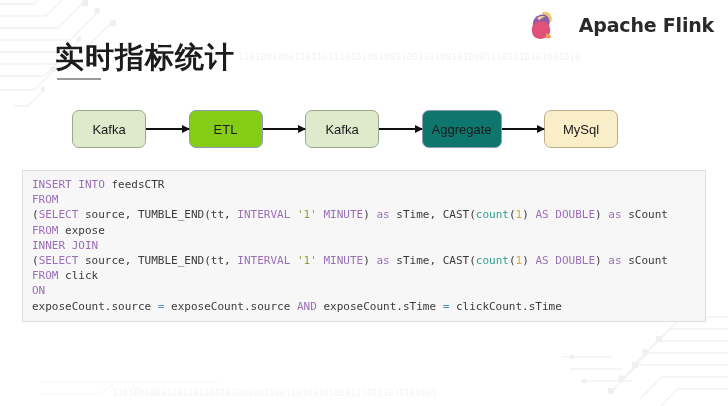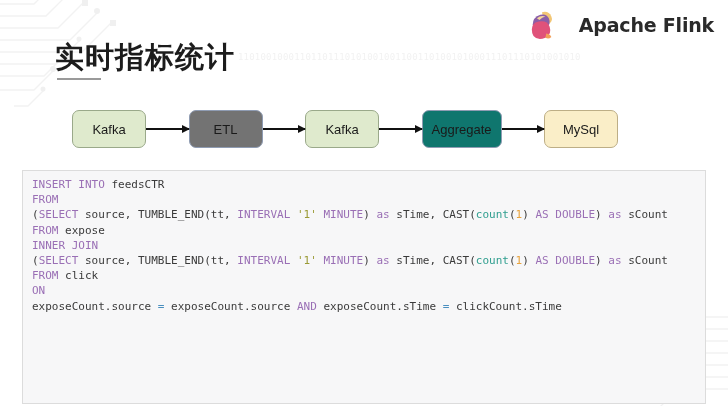--- a/index.html
+++ b/index.html
@@ -122,21 +122,21 @@
     right: -1px; top: -3.5px;
     border-left: 8px solid #111;
     border-top: 4.5px solid transparent;
     border-bottom: 4.5px solid transparent;
   }
 
   
   .code-block {
     position: absolute;
     left: 22px; top: 170px;
-    width: 684px; height: 234px;
+    width: 684px; height: 152px;
     background: #f7f7f8;
     border: 1px solid #dcdcdc;
     overflow: hidden;
     padding: 6px 0 0 9px;
   }
   .code-line {
     font-family: "DejaVu Sans Mono", monospace;
     font-size: 11px;
     line-height: 15.2px;
     color: #3a3a3a;
@@ -227,21 +227,21 @@
 
   <div class="title">实时指标统计</div>
   <div class="title-rule"></div>
 
   <div class="flow">
     <div class="flow-row" id="flow-row">
         <div class="node" style="background: rgb(223, 234, 205); border-color: rgb(154, 169, 138);">
           <span>Kafka</span>
         </div>
         <div class="connector" style="background: rgb(17, 17, 17);"></div>
-        <div class="node" style="background: #737373; border-color: rgb(143, 156, 179);">
+        <div class="node" style="background: #84cc16; border-color: rgb(143, 156, 179);">
           <span>ETL</span>
         </div>
         <div class="connector" style="background: rgb(17, 17, 17);"></div>
         <div class="node" style="background: rgb(223, 234, 205); border-color: rgb(154, 169, 138);">
           <span>Kafka</span>
         </div>
         <div class="connector" style="background: rgb(17, 17, 17);"></div>
         <div class="node" style="background: #0f766e; border-color: rgb(143, 156, 179);">
           <span>Aggregate</span>
         </div>

